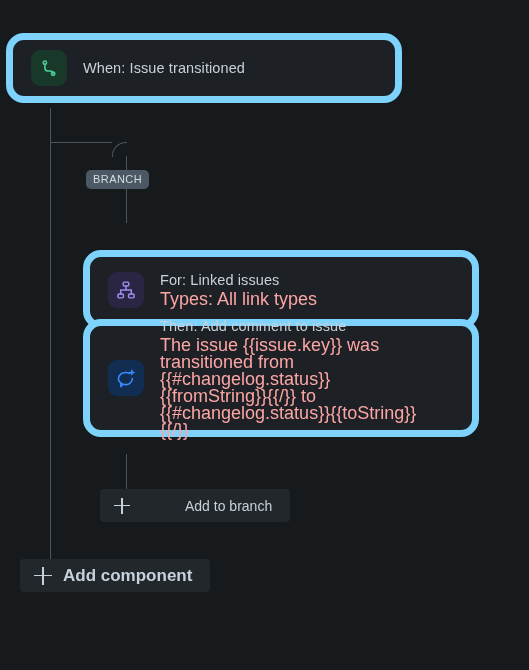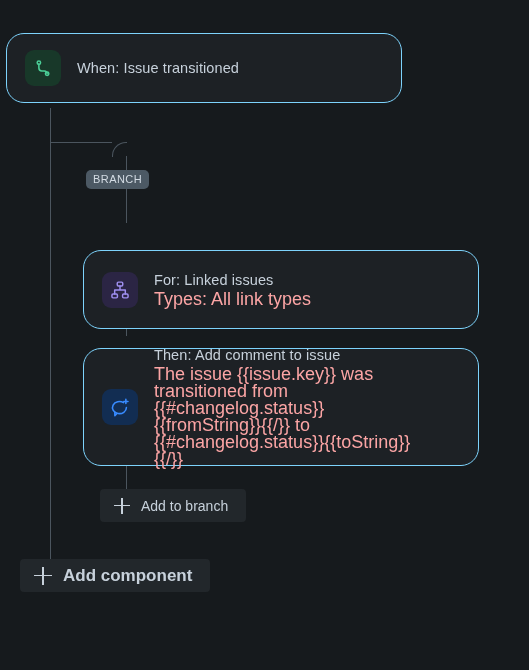--- a/index.html
+++ b/index.html
@@ -35,21 +35,21 @@
     border-top: 1px solid #4b555e;
     border-top-left-radius: 14px;
     background: transparent;
   }
 
   
   .card {
     position: absolute;
     box-sizing: border-box;
     background: #1d2125;
-    border: 1px solid #7dd3fc;
+    border: 7px solid #7dd3fc;
     border-radius: 18px;
     display: flex;
     align-items: center;
     padding: 0 18px;
   }
 
   .card-icon {
     flex: 0 0 auto;
     width: 36px;
     height: 36px;
@@ -172,35 +172,35 @@
         <rect x="14.8" y="16.4" width="6" height="4.2" rx="1.2" stroke="#9f8fef" stroke-width="1.6" fill="none"></rect>
         <path d="M12 7.6 V12 M6.2 16.4 V12 H17.8 V16.4" stroke="#9f8fef" stroke-width="1.6" stroke-linecap="round" stroke-linejoin="round" fill="none"></path>
       </svg>
     </div>
     <div class="card-text">
       <div class="card-title">For: Linked issues</div>
       <div class="card-sub">Types: All link types</div>
     </div>
   </div>
 
-  <div class="card" style="left:83px; top:348px; width:396px; height:118px;">
+  <div class="card" style="left:83px; top:319px; width:396px; height:118px;">
     <div class="card-icon icon-action">
       <svg width="22" height="22" viewBox="0 0 24 24" fill="none" aria-hidden="true">
         <path d="M19 12.6a7.6 6.6 0 1 1-3.1-5.3" stroke="#388bff" stroke-width="1.7" stroke-linecap="round" fill="none"></path>
         <path d="M8.4 19.3 6.4 21.4 6.3 17.6" stroke="#388bff" stroke-width="1.7" stroke-linecap="round" stroke-linejoin="round" fill="none"></path>
         <path d="M18.4 3.6v4.6M16.1 5.9h4.6" stroke="#388bff" stroke-width="1.7" stroke-linecap="round"></path>
       </svg>
     </div>
     <div class="card-text">
       <div class="card-title">Then: Add comment to issue</div>
       <div class="card-sub multi">The issue {{issue.key}} was transitioned from {{#changelog.status}}{{fromString}}{{/}} to {{#changelog.status}}{{toString}}{{/}}</div>
     </div>
   </div>
 
-  <div class="add-btn" style="left:100px; top:489px; height:33px;">
+  <div class="add-btn" style="left:100px; top:489px; height:33px;gap:44px;">
     <span class="plus"></span>
     <span class="lbl">Add to branch</span>
   </div>
 
   <div class="add-btn big" style="left:20px; top:559px; height:33px;">
     <span class="plus"></span>
     <span class="lbl">Add component</span>
   </div>
 
 </div>

